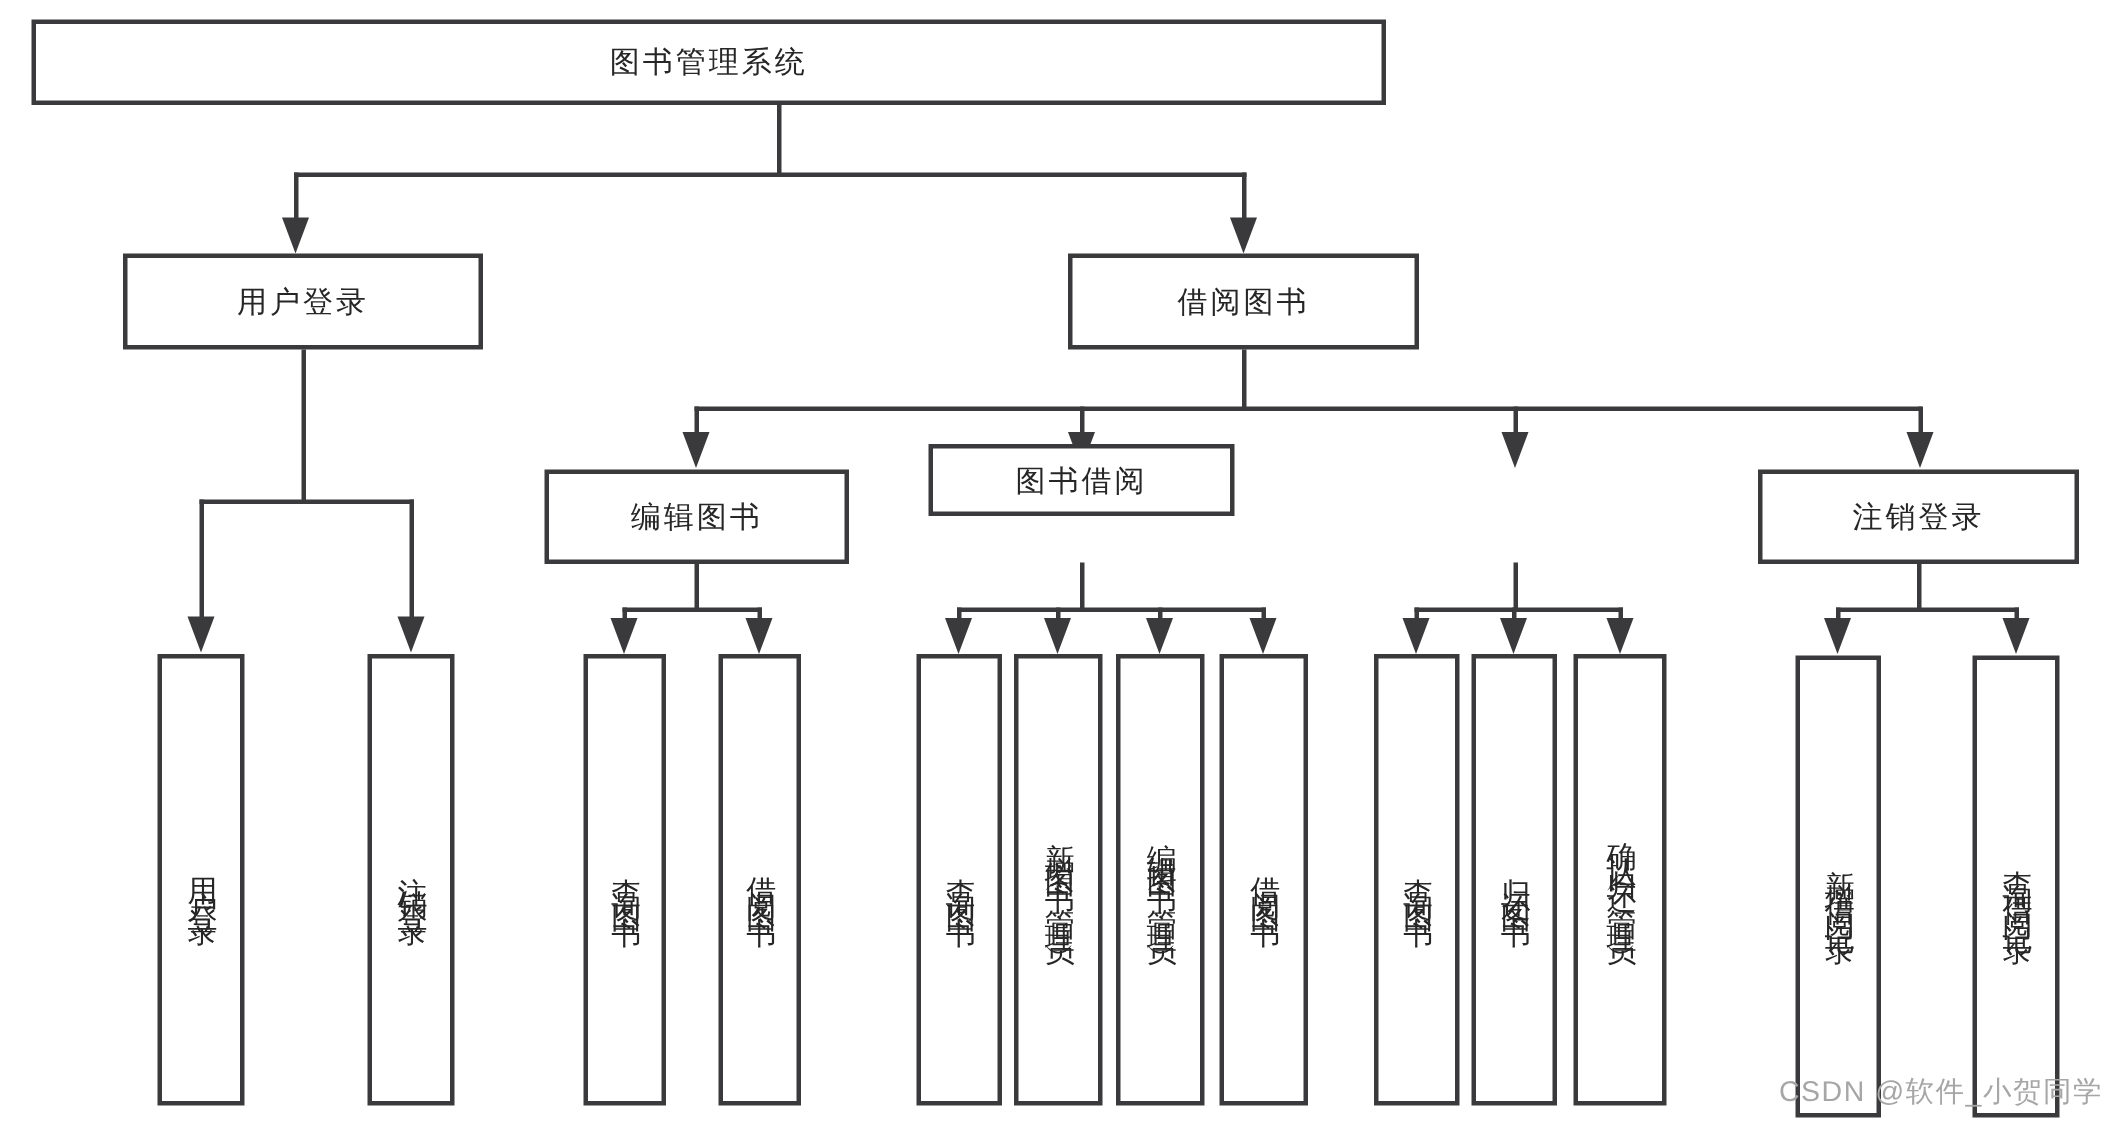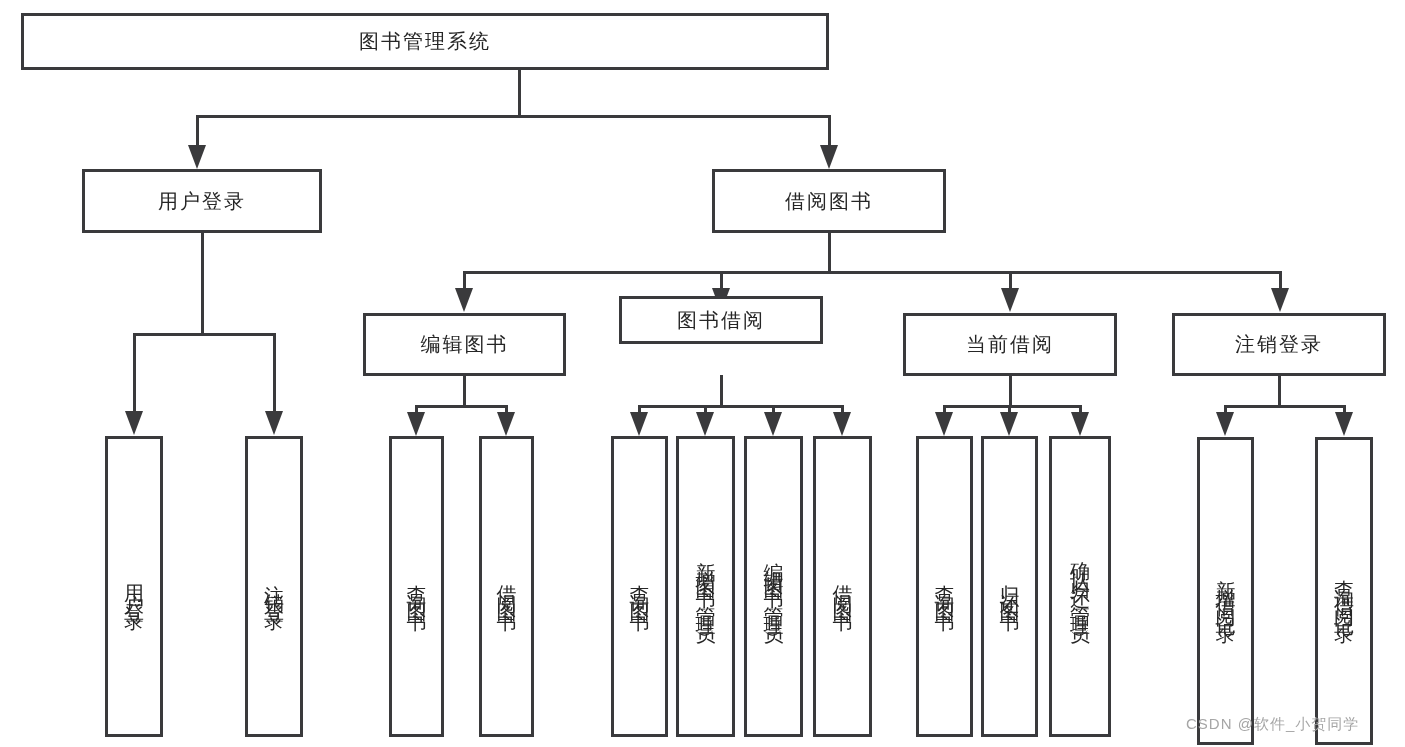--- a/index.html
+++ b/index.html
@@ -25,21 +25,21 @@
     position:absolute;border:3px solid #3a3a3c;background:#ffffff;
     display:flex;align-items:center;justify-content:center;top:436px;height:301px;
   }
   .leaf.tall{top:437px;height:308px;}
   .leaf span{
     writing-mode:vertical-rl;text-orientation:mixed;
     font-size:20px;letter-spacing:9px;line-height:1.15;color:#262626;
   }
   .watermark{
     position:absolute;left:1186px;top:715px;
-    font-size:15px;letter-spacing:1px;color:#a6a6a6;white-space:nowrap;
+    font-size:19px;letter-spacing:1px;color:#a6a6a6;white-space:nowrap;
   }
 </style>
 </head>
 <body>
 
 <div class="canvas">
 
   <div>
 
     <i class="vl" style="left:518px;top:70px;height:46px"></i>
@@ -95,43 +95,40 @@
     <i class="ah" style="left:1071px;top:412px"></i>
 
     <i class="vl" style="left:1278px;top:375px;height:33px"></i>
     <i class="hl" style="left:1224px;top:405px;width:122px"></i>
     <i class="vl" style="left:1224px;top:405px;height:9px"></i>
     <i class="ah" style="left:1216px;top:412px"></i>
     <i class="vl" style="left:1343px;top:405px;height:9px"></i>
     <i class="ah" style="left:1335px;top:412px"></i>
   </div>
 
-  <div class="hbox" style="left:21px;top:13px;width:808px;height:57px">
+  <div class="hbox" style="left:21px;top:13px;width:903px;height:57px">
     <span>图书管理系统</span>
   </div>
 
   <div class="hbox" style="left:82px;top:169px;width:240px;height:64px">
     <span>用户登录</span>
   </div>
 
   <div class="hbox" style="left:712px;top:169px;width:234px;height:64px">
     <span>借阅图书</span>
   </div>
 
   <div class="hbox" style="left:363px;top:313px;width:203px;height:63px">
     <span>编辑图书</span>
   </div>
 
   <div class="hbox" style="left:619px;top:296px;width:204px;height:48px">
     <span>图书借阅</span>
   </div>
 
-  <div class="hbox" style="left:903px;top:313px;width:214px;height:63px">
-    <span>当前借阅</span>
-  </div>
 
   <div class="hbox" style="left:1172px;top:313px;width:214px;height:63px">
     <span>注销登录</span>
   </div>
 
   <div class="leaf" style="left:105px;width:58px">
     <span>用户登录</span>
   </div>
   <div class="leaf" style="left:245px;width:58px">
     <span>注销登录</span>

